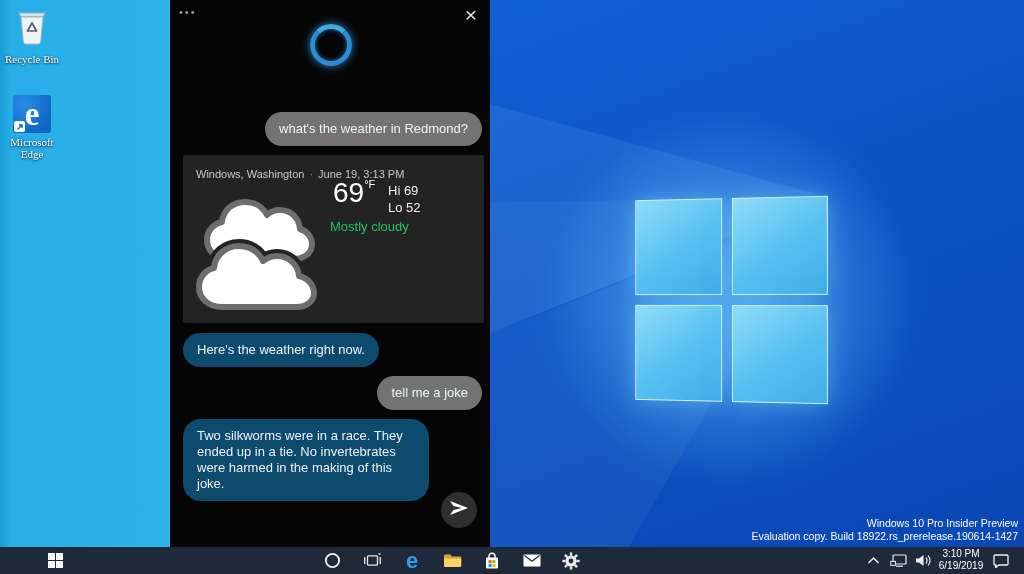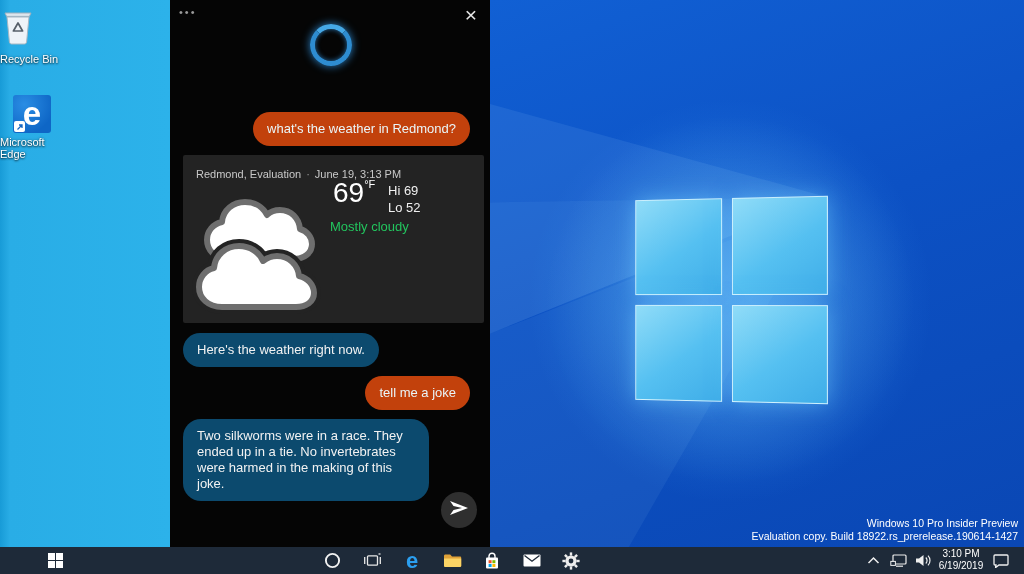--- a/index.html
+++ b/index.html
@@ -3,21 +3,21 @@
 <meta charset="utf-8">
 <style>
   * { margin:0; padding:0; box-sizing:border-box; }
   html,body { width:1024px; height:574px; overflow:hidden; background:#000;
               font-family:"Liberation Sans", sans-serif; }
   .screen { position:relative; width:1024px; height:574px; overflow:hidden; }
 
   
   .desktop-band { position:absolute; left:0; top:0; width:170px; height:547px;
     background:linear-gradient(90deg,#189bd7 0px,#29ade6 10px,#2cb2ea 100%); }
-  .desk-icon { position:absolute; width:64px; text-align:left; cursor:pointer; }
+  .desk-icon { position:absolute; width:64px; text-align:center; cursor:pointer;font-family:Liberation Serif, serif; }
   .desk-label { margin-top:3px; font-size:11px; color:#fff; line-height:12px;
     text-shadow:0 1px 2px rgba(0,0,0,.75), 0 0 3px rgba(0,0,0,.4); }
   .edge-tile { width:38px; height:38px; margin:0 auto; border-radius:3px; position:relative;
     background:radial-gradient(circle at 30% 25%, #2a8de4 0%, #0e66c6 75%);
     display:flex; align-items:center; justify-content:center; }
   .edge-tile .e { color:#fff; font-size:33px; font-weight:bold; line-height:34px; }
   .shortcut-box { position:absolute; left:1px; bottom:1px; width:11px; height:11px;
     background:#fff; border-radius:2px; display:flex; align-items:center; justify-content:center; }
 
   
@@ -27,21 +27,21 @@
     letter-spacing:2px; cursor:pointer; }
   .close-btn { position:absolute; right:8px; top:3px; color:#e8e8e8; font-size:21px;
     line-height:24px; width:22px; text-align:center; cursor:pointer; }
   .cortana-ring { position:absolute; left:140px; top:24px; width:42px; height:42px;
     border-radius:50%; border:5px solid #2e8cd0; border-top-color:#45a8e6;
     box-shadow:0 0 9px rgba(50,150,230,.85), inset 0 0 5px rgba(50,150,230,.7); }
 
   .bubble { position:absolute; font-size:13px; line-height:16px; padding:9px 14px;
     border-radius:18px; }
   .bot { background:#0c4a6e; color:#f2f2f2; left:13px; }
-  .user { background:#c2410c; color:#eaf6f9; right:20px; }
+  .user { background:#737373; color:#eaf6f9; right:8px; }
 
   .weather-card { position:absolute; left:13px; top:155px; width:301px; height:168px;
     background:#232323; border-radius:2px; }
   .w-header { position:absolute; left:13px; top:13px; font-size:11px; color:#c9c9c9; }
   .w-header .sep { margin:0 5px; color:#9a9a9a; }
   .w-cloud { position:absolute; left:6px; top:34px; }
   .w-temp { position:absolute; left:150px; top:22px; font-size:28px; color:#fff; }
   .w-unit { font-size:11px; vertical-align:14px; color:#fff; }
   .w-hi { position:absolute; left:205px; top:28px; font-size:13px; color:#f0f0f0; }
   .w-lo { position:absolute; left:205px; top:45px; font-size:13px; color:#f0f0f0; }
@@ -124,21 +124,21 @@
 
   <div class="cortana-panel">
     <div class="more-btn">•••</div>
     <div class="close-btn">×</div>
     <div class="cortana-ring"></div>
 
     <div class="bubble user" style="top:112px;">what's the weather in Redmond?</div>
 
     <div class="weather-card">
       <div class="w-header">
-        <span>Redmond, Evaluation</span><span class="sep">·</span><span>June 19, 3:13 PM</span>
+        <span>Windows, Washington</span><span class="sep">·</span><span>June 19, 3:13 PM</span>
       </div>
       <div class="w-cloud">
         <svg width="150" height="125" viewBox="0 0 150 125">
           <path d="M40 70 C 26 70 18 61 18 51 C 18 42 24 35 33 33 C 34 21 44 13 56 13 C 66 13 74 18 78 26 C 81 23 86 21 91 21 C 102 21 110 29 111 40 C 118 42 123 48 123 55 C 123 64 115 70 105 70 Z" fill="#ffffff" stroke="#6e6e6e" stroke-width="6" stroke-linejoin="round"></path>
           <path d="M33 118 C 19 118 10 109 10 98 C 10 89 16 81 25 79 C 26 66 37 57 50 57 C 61 57 70 63 74 72 C 78 69 83 67 88 67 C 100 67 109 76 110 87 C 119 89 125 96 125 104 C 125 113 117 118 107 118 Z" fill="#232323" stroke="#232323" stroke-width="14" stroke-linejoin="round"></path>
           <path d="M33 118 C 19 118 10 109 10 98 C 10 89 16 81 25 79 C 26 66 37 57 50 57 C 61 57 70 63 74 72 C 78 69 83 67 88 67 C 100 67 109 76 110 87 C 119 89 125 96 125 104 C 125 113 117 118 107 118 Z" fill="#ffffff" stroke="#6e6e6e" stroke-width="6" stroke-linejoin="round"></path>
         </svg>
       </div>
       <div class="w-temp"><span>69</span><span class="w-unit">°F</span></div>
       <div class="w-hi">Hi 69</div>

